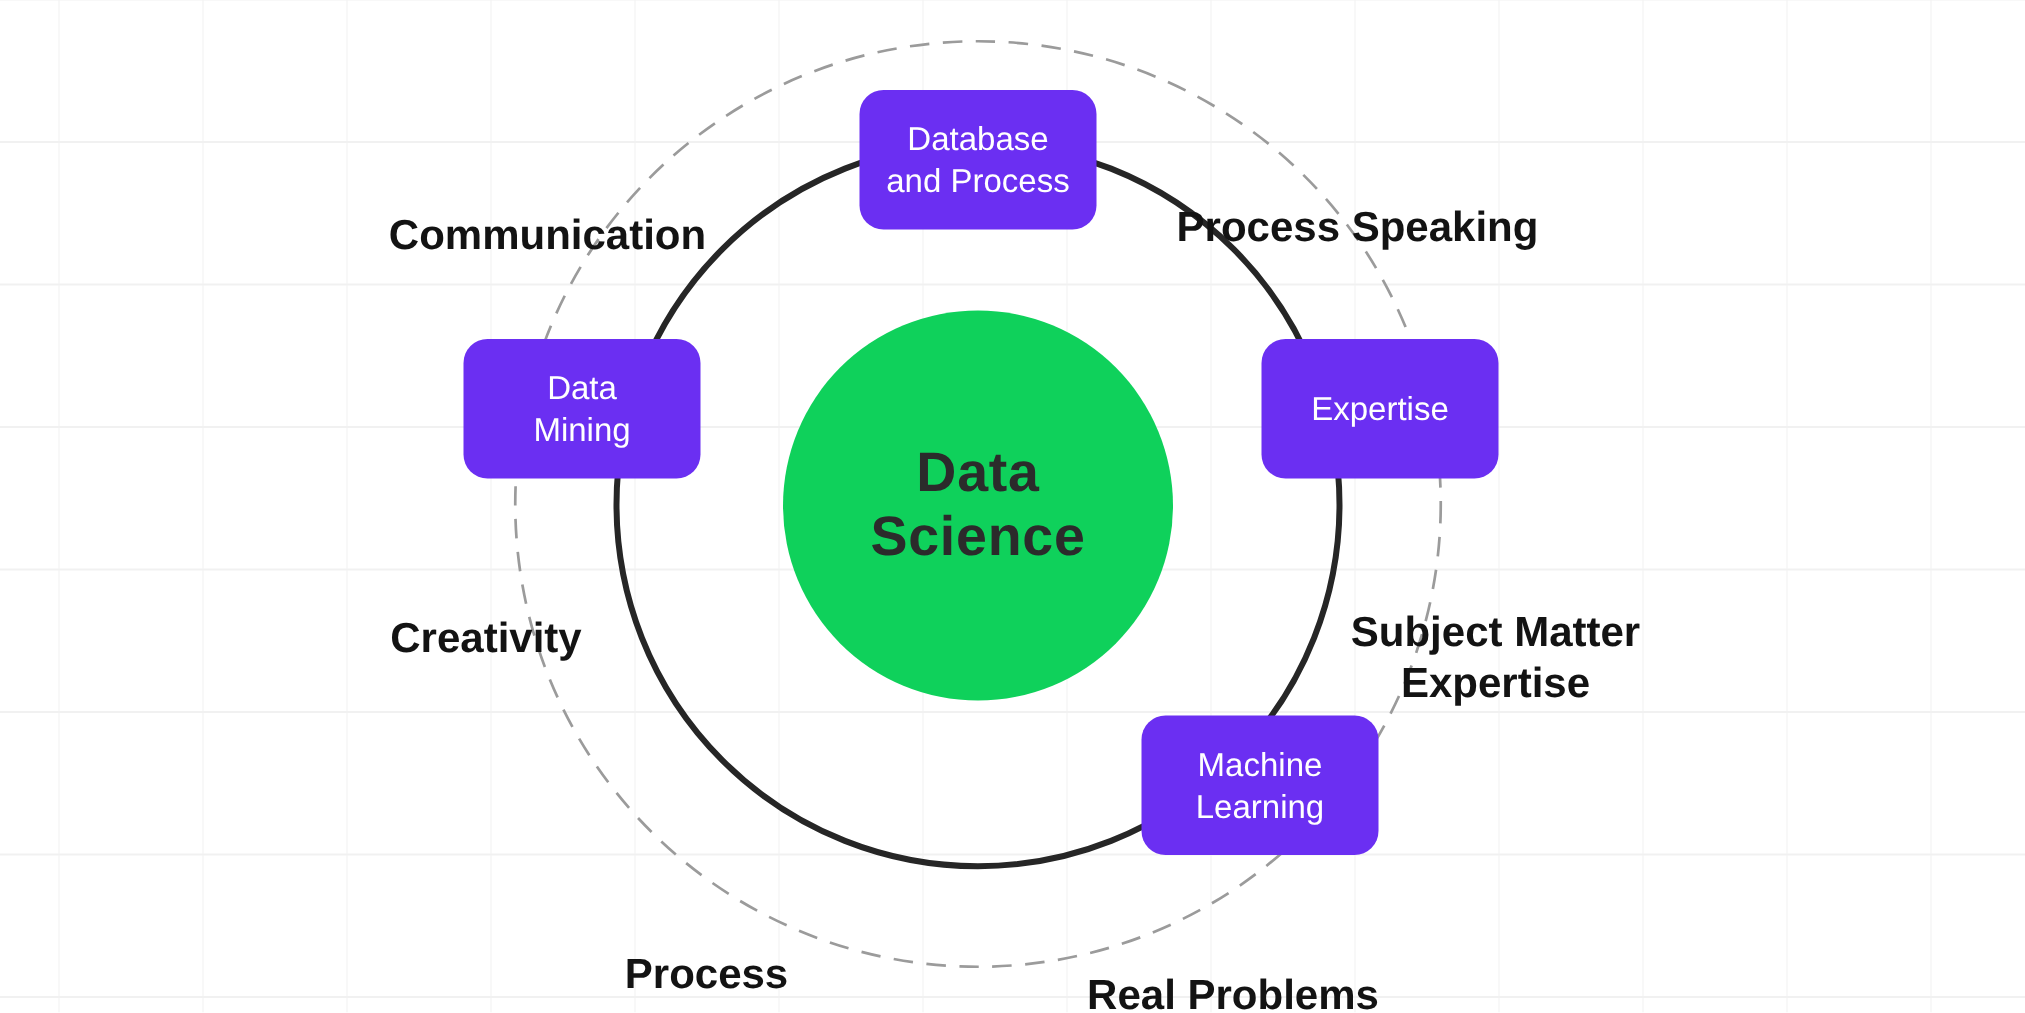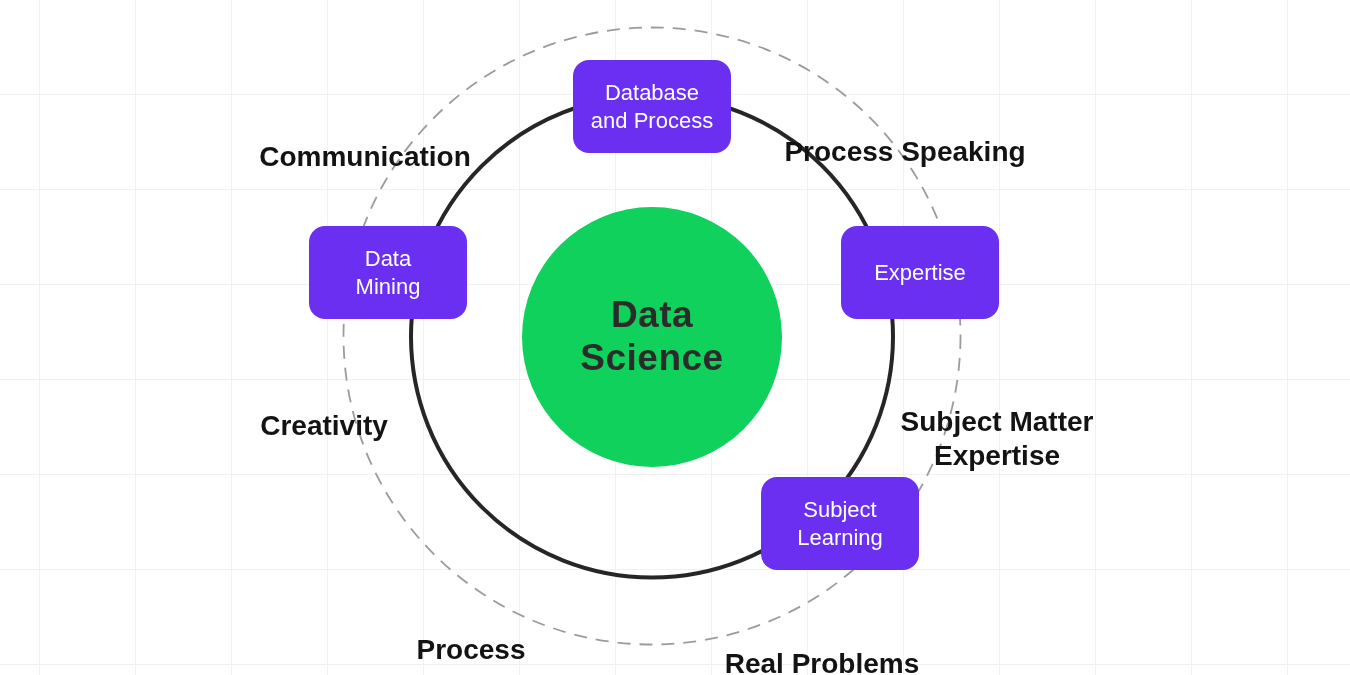--- a/index.html
+++ b/index.html
@@ -121,21 +121,21 @@
 
   <div class="skill-node node-statistics">
     <div>
       <span>Expertise</span>
     </div>
   </div>
 
 
   <div class="skill-node node-machine-learning">
     <div>
-      <span>Subject</span>
+      <span>Machine</span>
       <span>Learning</span>
     </div>
   </div>
 
   <div class="outer-label label-communication">
     <span>Communication</span>
   </div>
 
   <div class="outer-label label-public-speaking">
     <span>Process Speaking</span>

